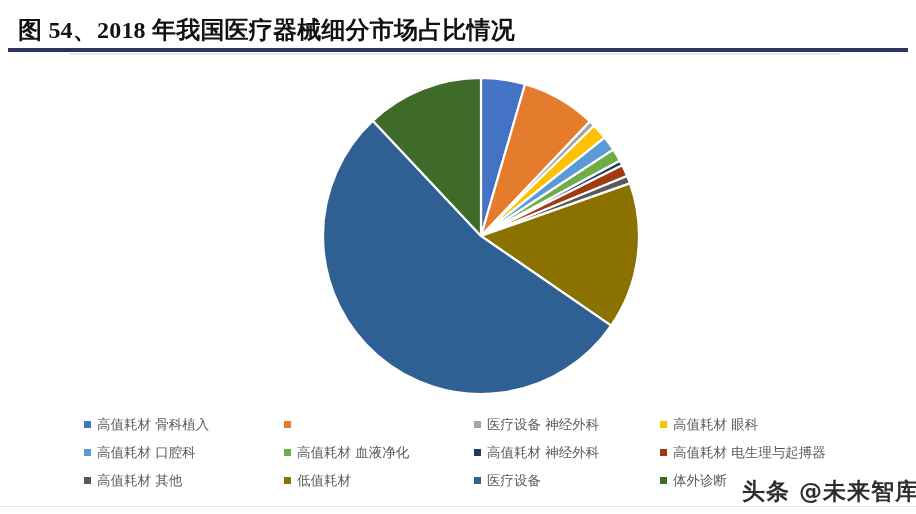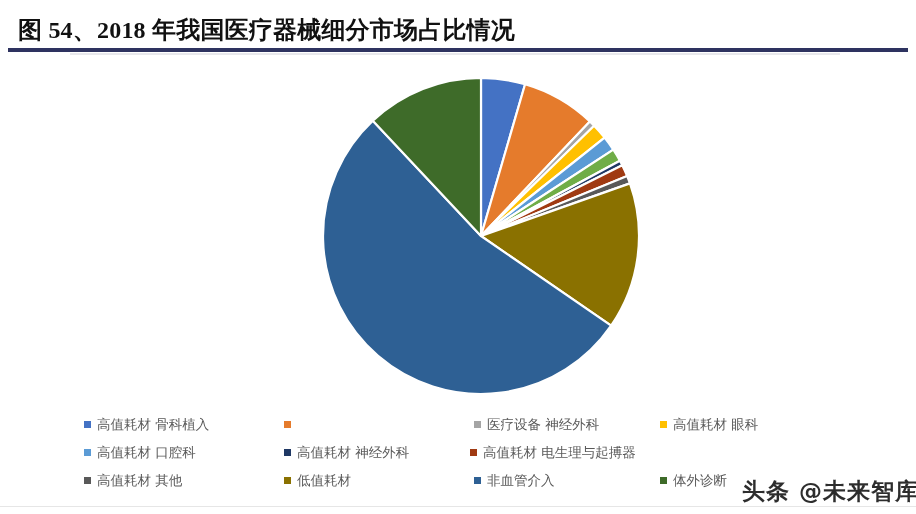--- a/index.html
+++ b/index.html
@@ -185,41 +185,45 @@
       <div class="legend-cell c3">
         <span class="legend-swatch" style="background: rgb(255, 192, 0);"></span>
         <span class="legend-label">高值耗材 眼科</span>
       </div>
     </div>
     <div class="legend-row">
       <div class="legend-cell c0">
         <span class="legend-swatch" style="background: rgb(91, 155, 213);"></span>
         <span class="legend-label">高值耗材 口腔科</span>
       </div>
+      <div class="legend-cell c1">
+        <span class="legend-swatch" style="background: rgb(112, 173, 71);"></span>
+        <span class="legend-label">高值耗材 血液净化</span>
+      </div>
       <div class="legend-cell c2">
         <span class="legend-swatch" style="background: rgb(31, 56, 100);"></span>
         <span class="legend-label">高值耗材 神经外科</span>
       </div>
       <div class="legend-cell c3">
         <span class="legend-swatch" style="background: rgb(160, 58, 18);"></span>
         <span class="legend-label">高值耗材 电生理与起搏器</span>
       </div>
     </div>
     <div class="legend-row">
       <div class="legend-cell c0">
         <span class="legend-swatch" style="background: rgb(89, 89, 89);"></span>
         <span class="legend-label">高值耗材 其他</span>
       </div>
       <div class="legend-cell c1">
         <span class="legend-swatch" style="background: rgb(138, 113, 0);"></span>
         <span class="legend-label">低值耗材</span>
       </div>
       <div class="legend-cell c2">
         <span class="legend-swatch" style="background: rgb(46, 96, 148);"></span>
-        <span class="legend-label">非血管介入</span>
+        <span class="legend-label">医疗设备</span>
       </div>
       <div class="legend-cell c3">
         <span class="legend-swatch" style="background: rgb(62, 107, 41);"></span>
         <span class="legend-label">体外诊断</span>
       </div>
     </div>
   </div>
 
   <div class="watermark">头条 @未来智库</div>
   <div class="bottom-strip"></div>

